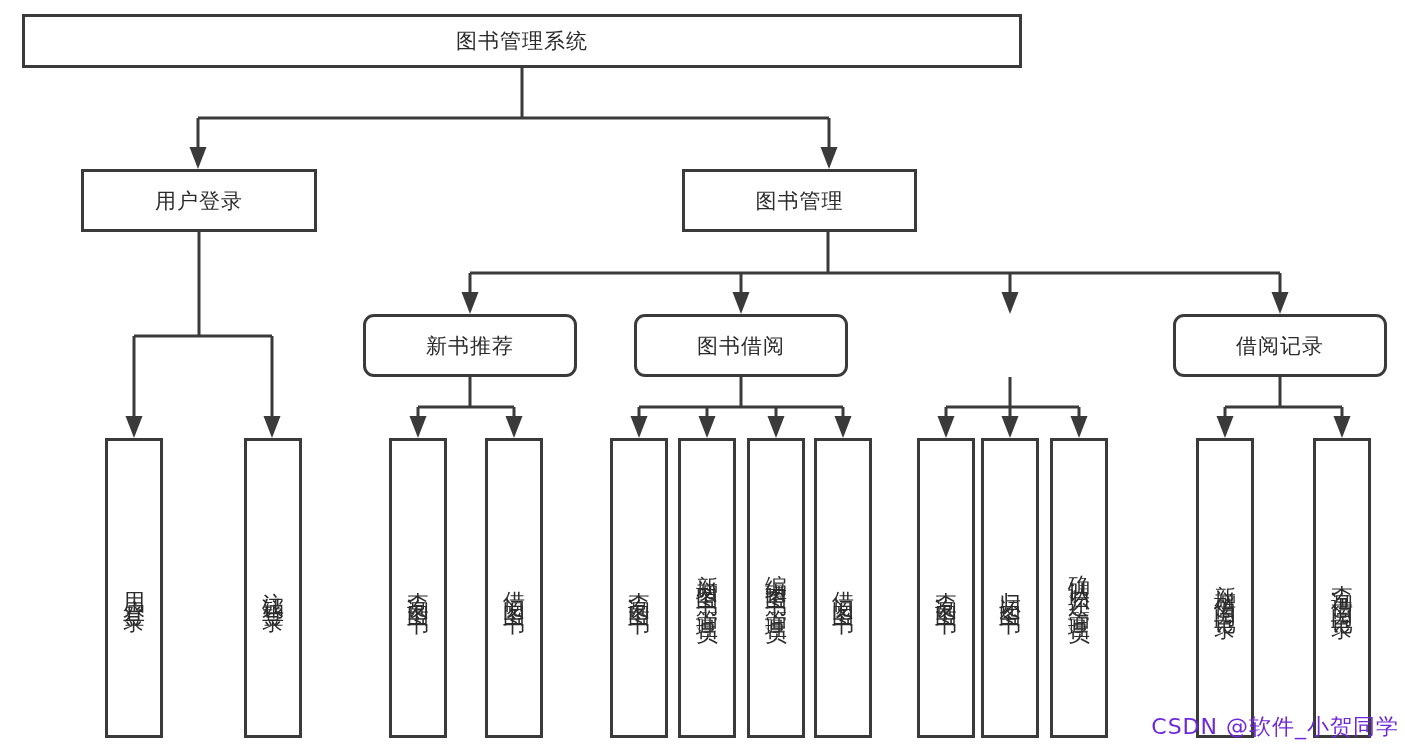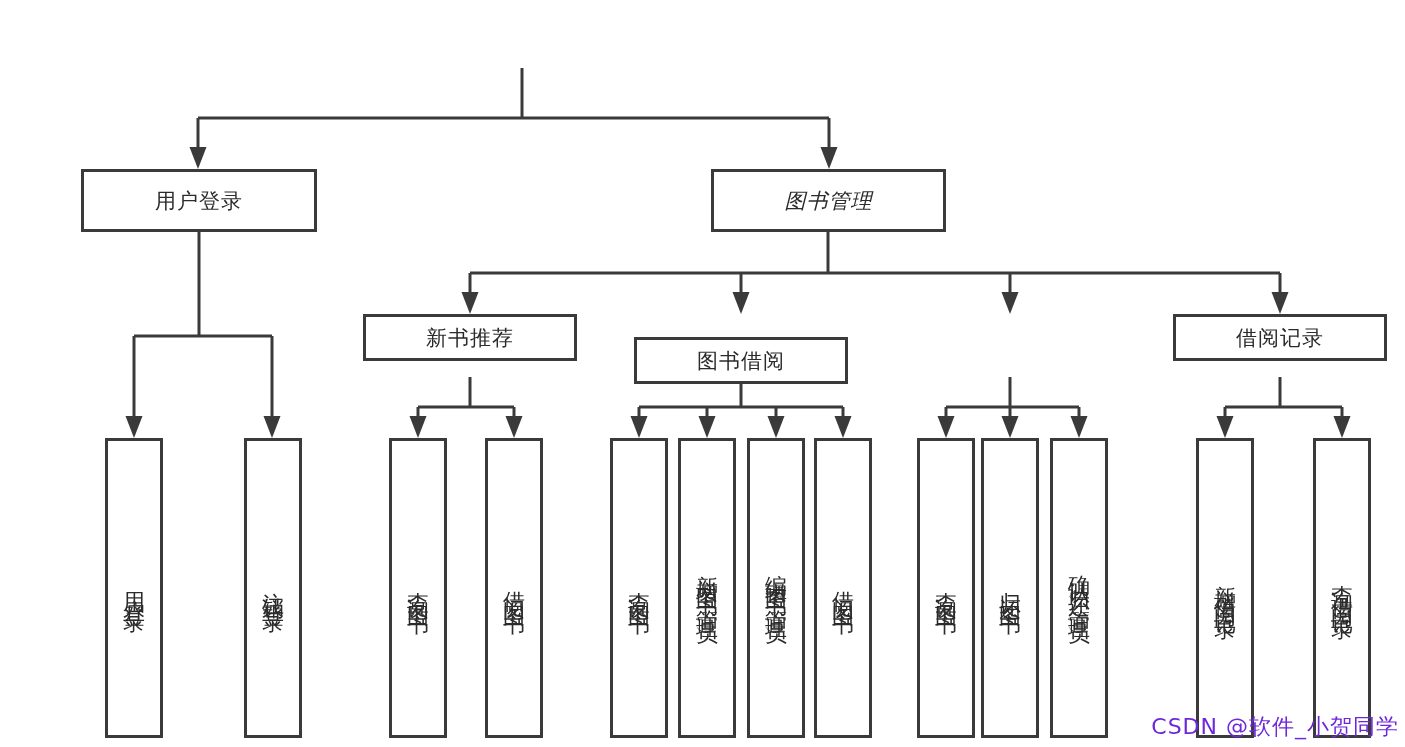--- a/index.html
+++ b/index.html
@@ -31,21 +31,21 @@
     z-index: 1;
   }
   .node .lbl {
     font-size: 21px;
     letter-spacing: 1px;
     color: #2b2b2b;
     white-space: nowrap;
   }
   .lvl1 { left: 22px; top: 14px; width: 1000px; height: 54px; }
   .lvl2 { top: 169px; height: 63px; }
-  .lvl3 { top: 314px; width: 214px; height: 47px; }
+  .lvl3 { top: 314px; width: 214px; height: 63px; border-radius: 11px; }
   .leaf { top: 438px; width: 58px; height: 300px; }
   .leaf .lbl {
     writing-mode: vertical-rl;
     text-orientation: mixed;
     font-size: 22px;
     letter-spacing: 7px;
     white-space: normal;
     line-height: 1;
   }
   #watermark {
@@ -119,32 +119,35 @@
     <polygon points="1070.5,416 1087.5,416 1079,438"></polygon>
 
     <line x1="1280" y1="377" x2="1280" y2="407"></line>
     <line x1="1225" y1="407" x2="1342" y2="407"></line>
     <line x1="1225" y1="407" x2="1225" y2="422"></line>
     <polygon points="1216.5,416 1233.5,416 1225,438"></polygon>
     <line x1="1342" y1="407" x2="1342" y2="422"></line>
     <polygon points="1333.5,416 1350.5,416 1342,438"></polygon>
   </svg>
 
+  <div class="node lvl1">
+    <span class="lbl">图书管理系统</span>
+  </div>
 
   <div class="node lvl2" style="left:81px; width:236px;">
     <span class="lbl">用户登录</span>
   </div>
-  <div class="node lvl2" style="left:711px; width:235px;font-style:italic;">
+  <div class="node lvl2" style="left:682px; width:235px;">
     <span class="lbl">图书管理</span>
   </div>
 
   <div class="node lvl3" style="left:363px;">
     <span class="lbl">新书推荐</span>
   </div>
-  <div class="node lvl3" style="left:634px;margin-top:23px;">
+  <div class="node lvl3" style="left:634px;">
     <span class="lbl">图书借阅</span>
   </div>
   <div class="node lvl3" style="left:1173px;">
     <span class="lbl">借阅记录</span>
   </div>
 
   <div class="node leaf" style="left:105px;">
     <span class="lbl">用户登录</span>
   </div>
   <div class="node leaf" style="left:244px;">

